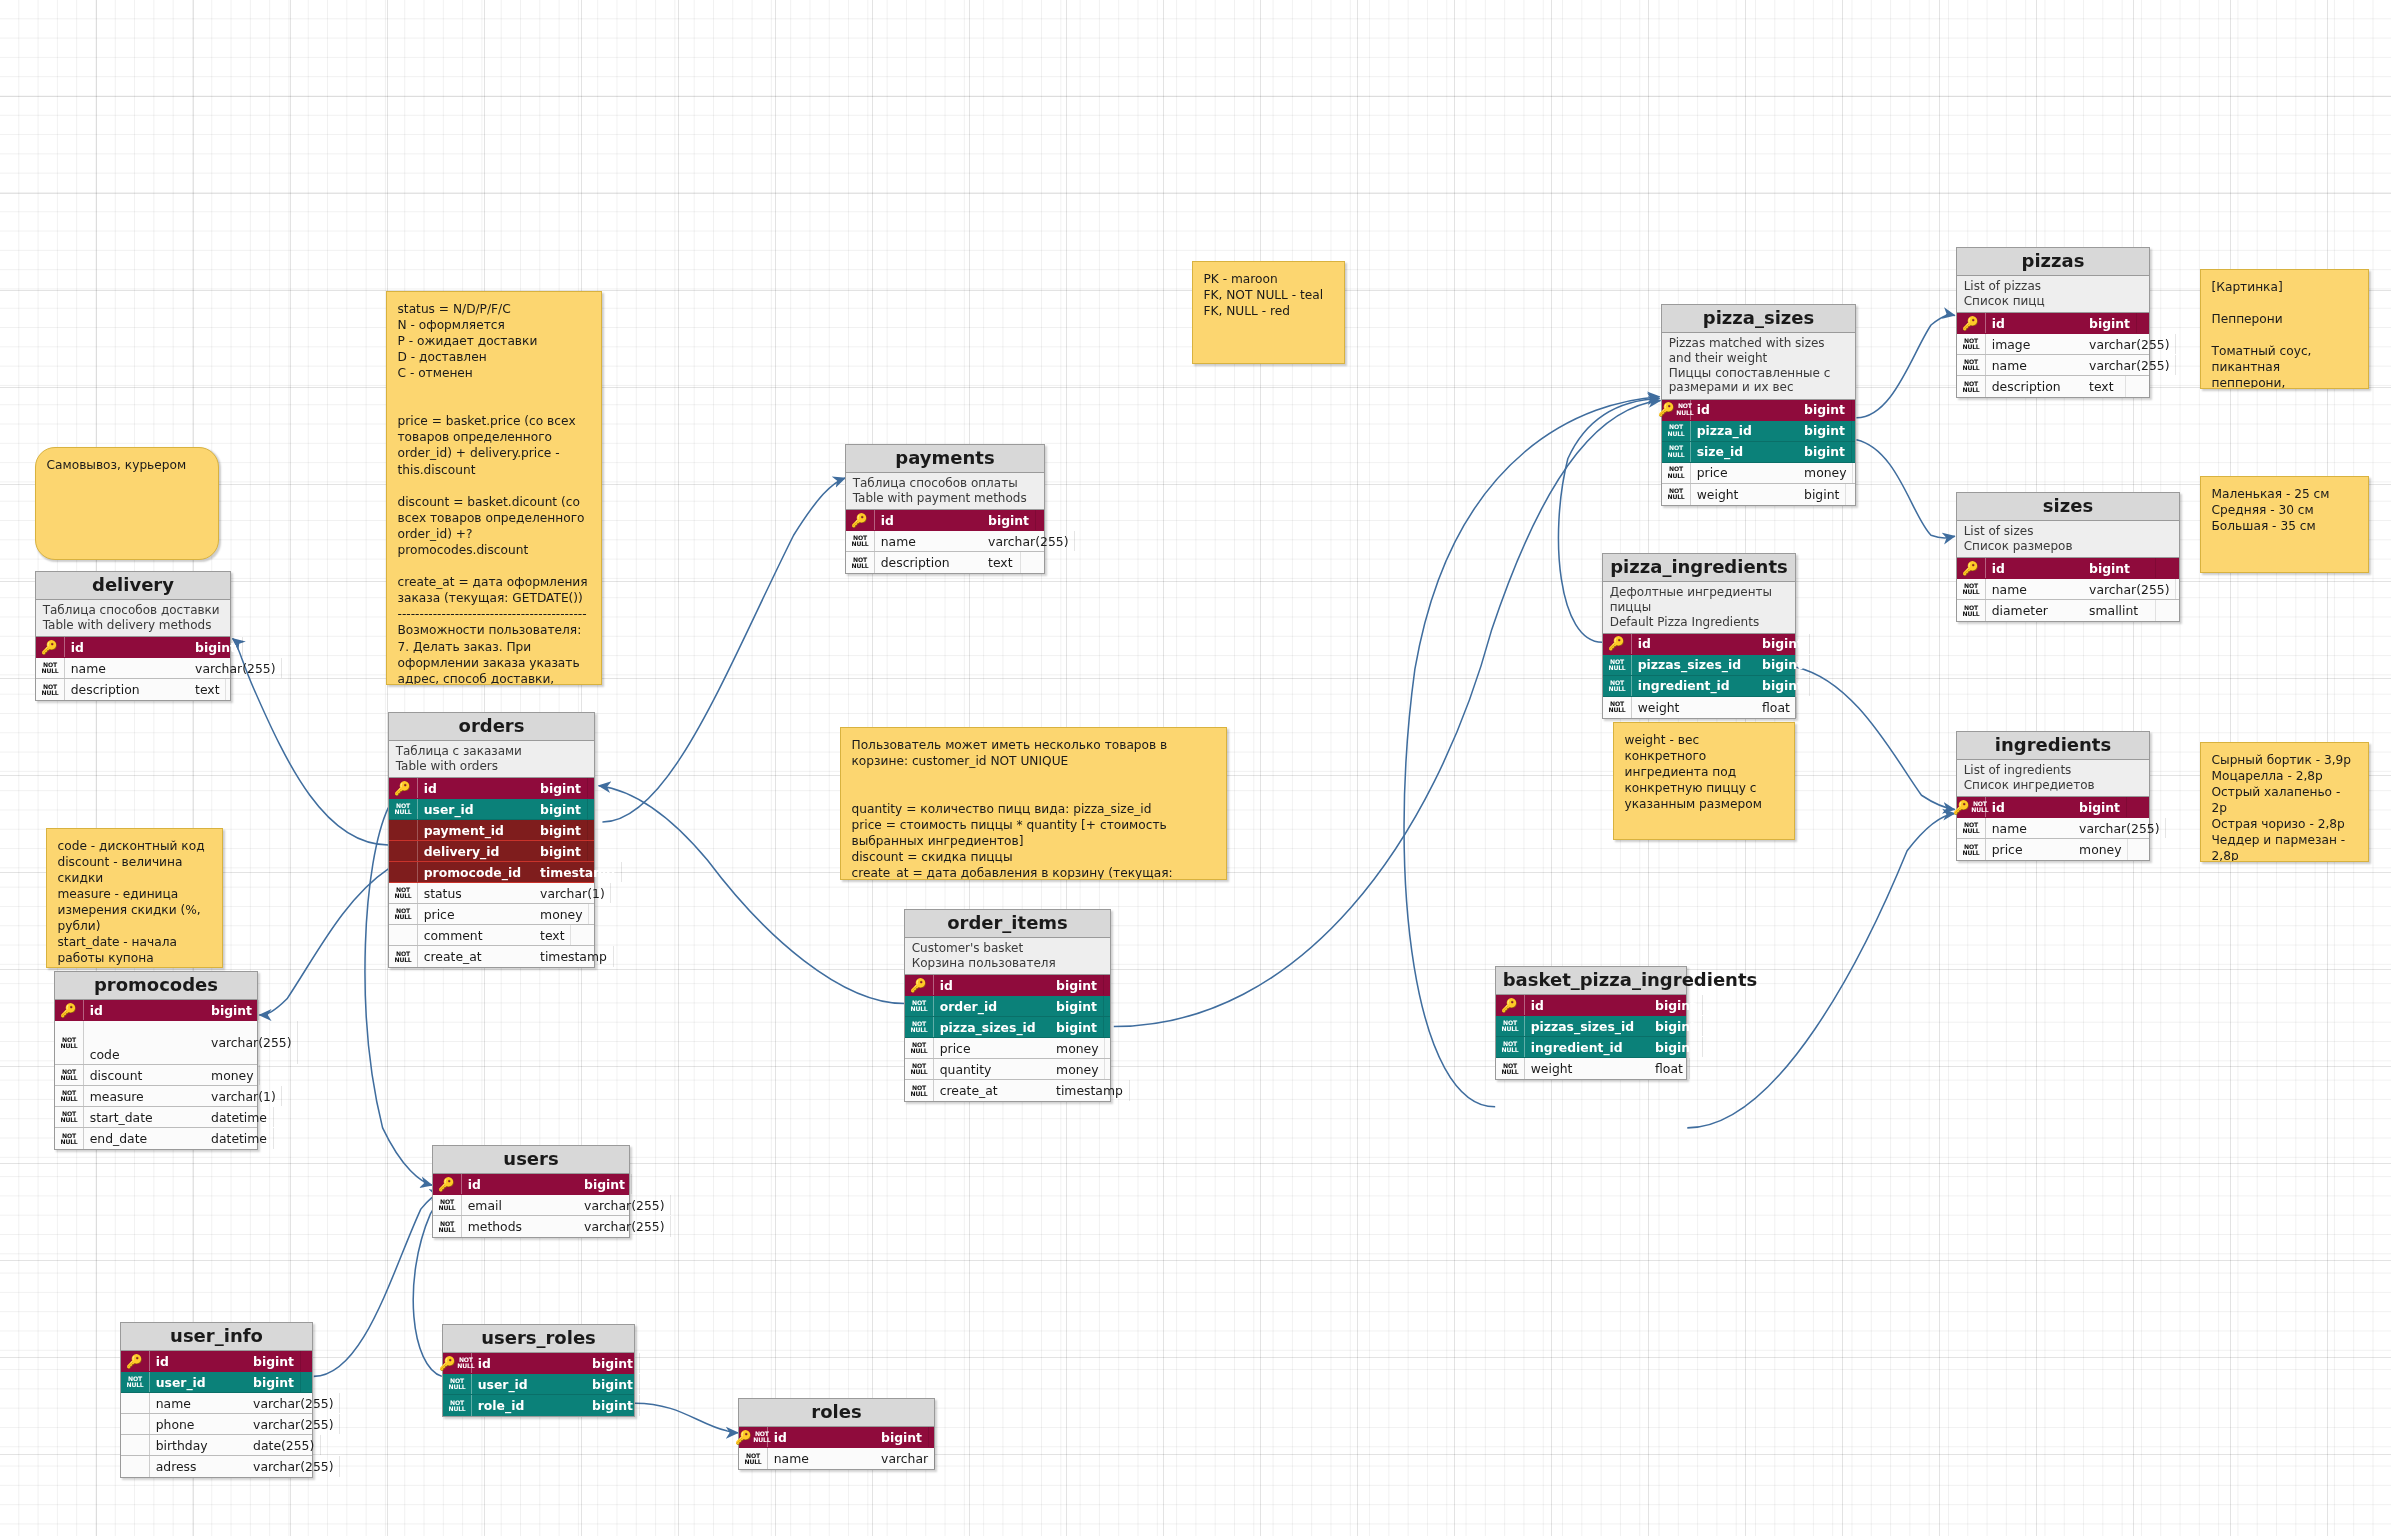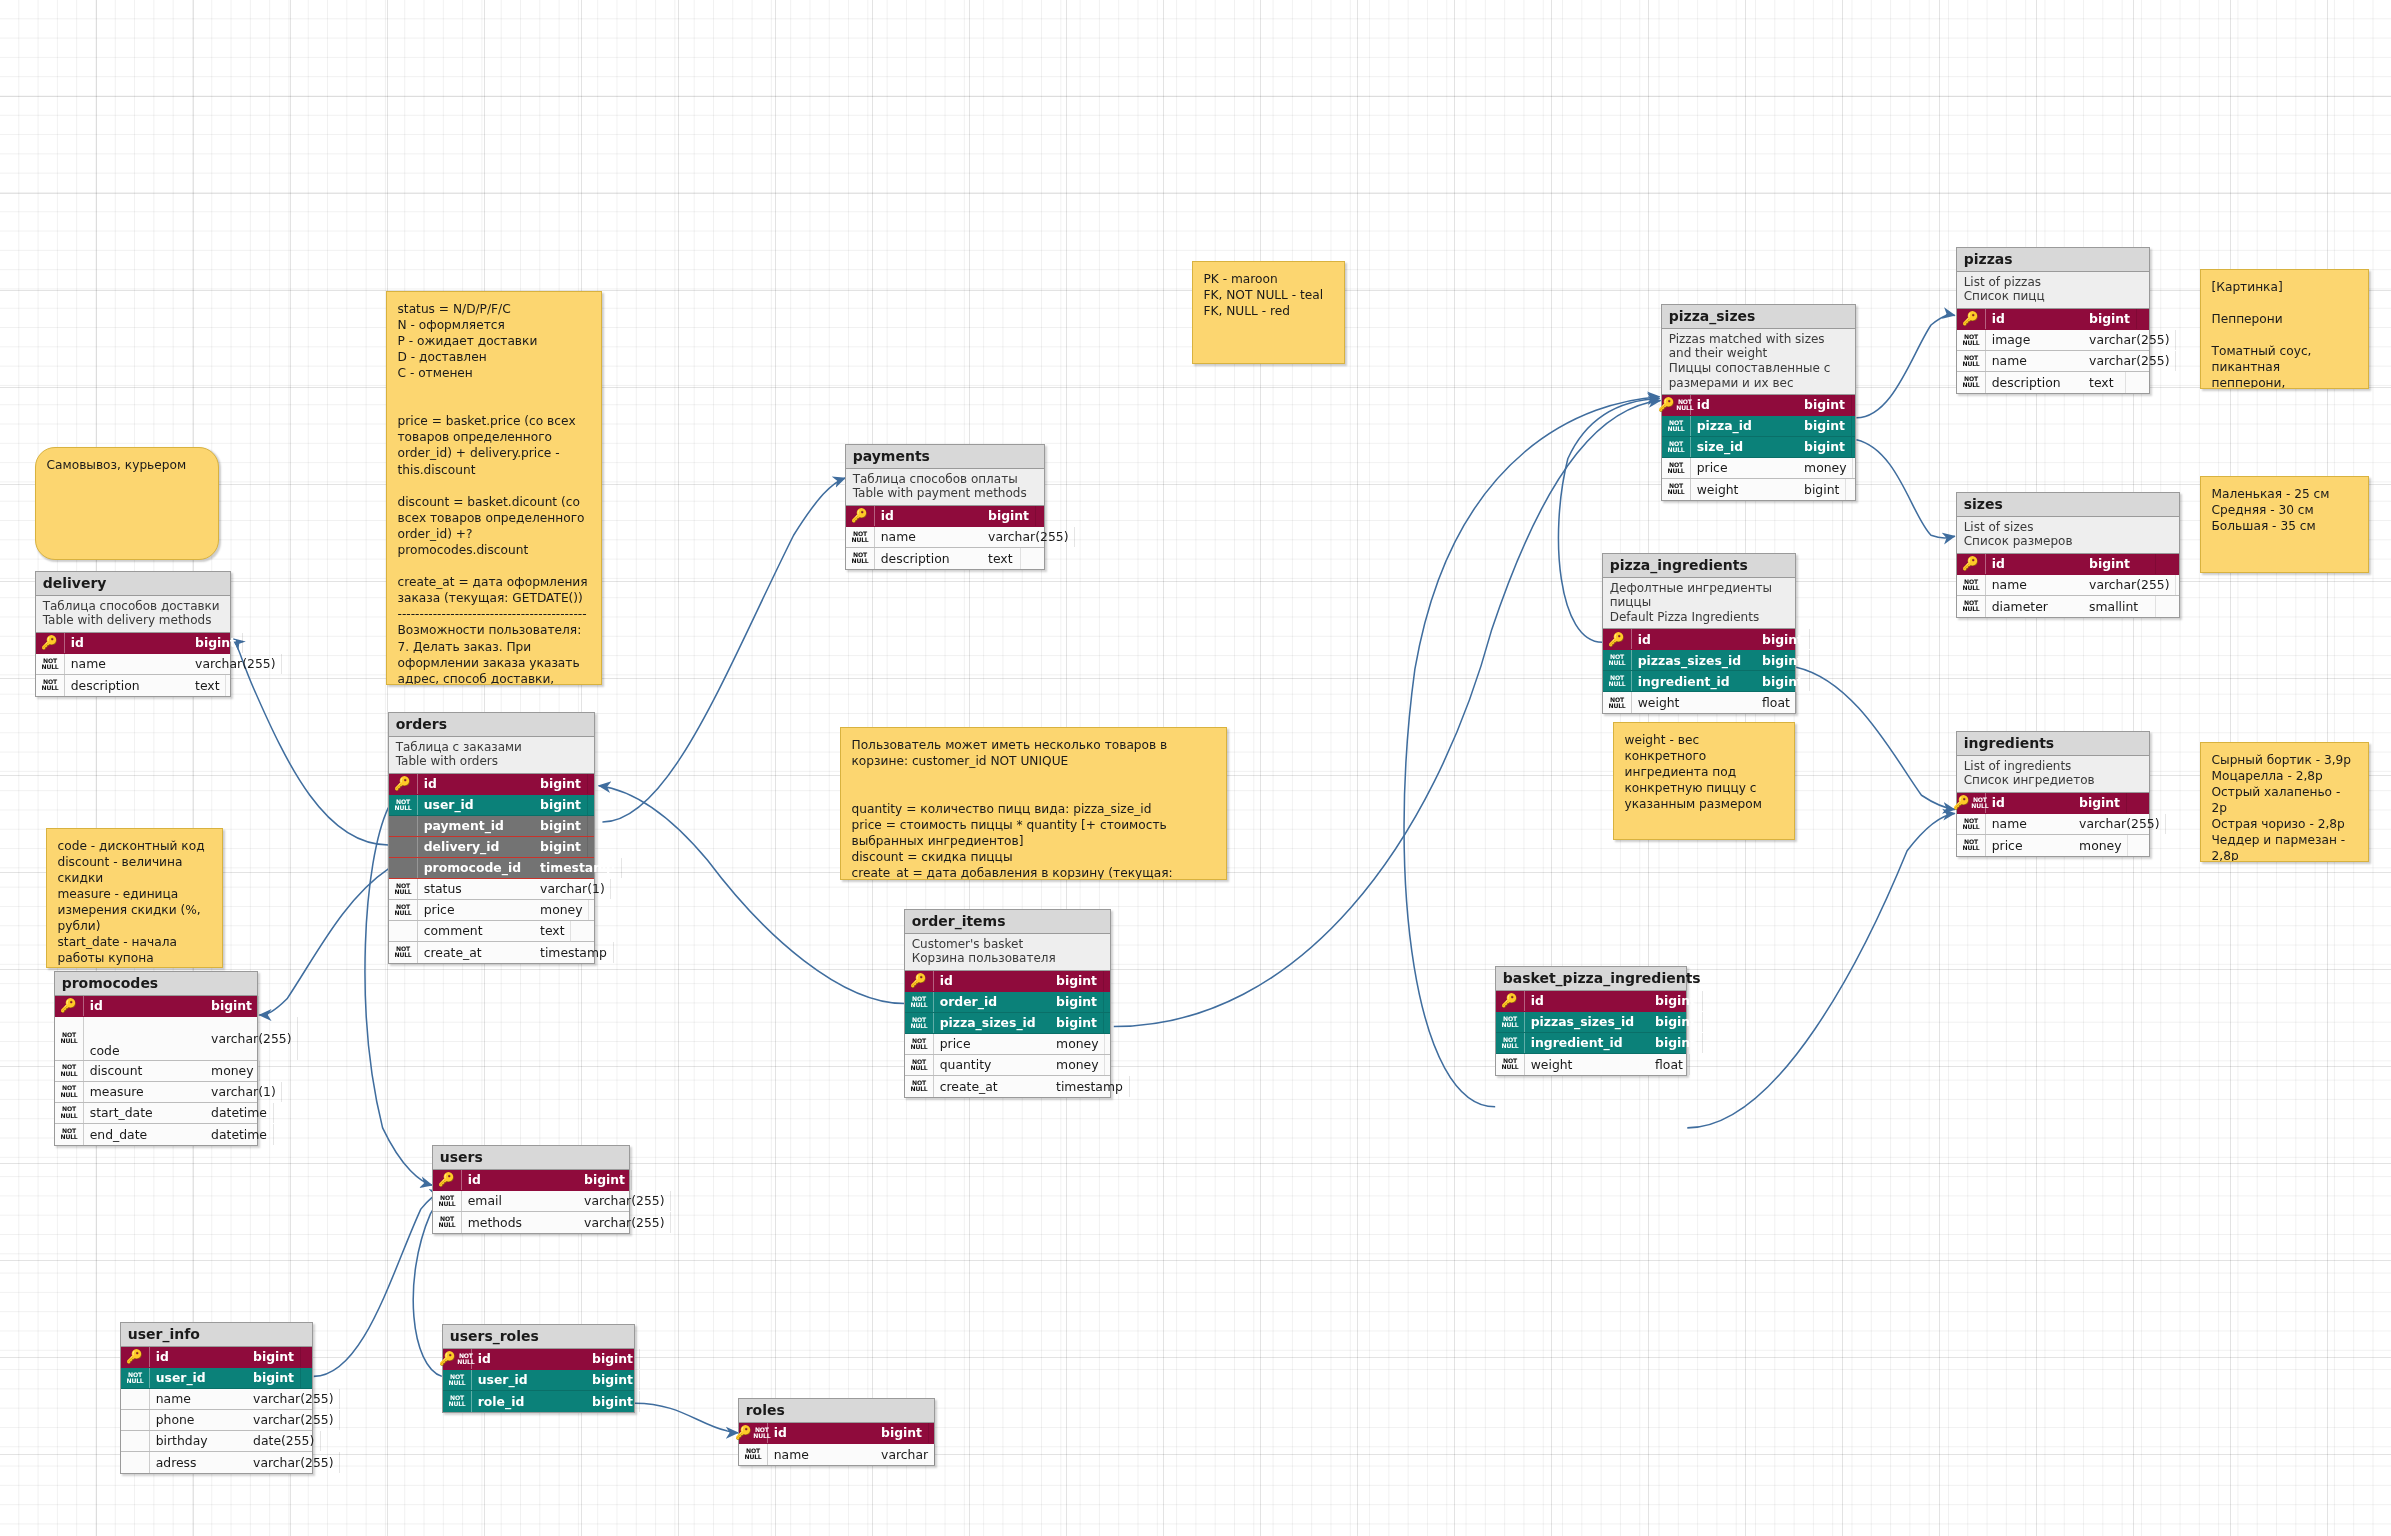--- a/index.html
+++ b/index.html
@@ -37,24 +37,25 @@
     position: absolute;
     background: #fbfbfb;
     border: 1px solid #9a9a9a;
     box-shadow: 1.9px 1.9px 1.9px rgba(0,0,0,0.18);
     box-sizing: border-box;
   }
   .tbl-title {
     background: #d8d8d8;
     border-bottom: 1px solid #9a9a9a;
     font-weight: bold;
-    font-size: 14px;
+    font-size: 18px;
     color: #1a1a1a;
     padding: 2.9px 6.7px 3.8px 6.7px;
     line-height: 1.15;
+    text-align: center;
   }
   .tbl-desc {
     background: #eeeeee;
     border-bottom: 1px solid #9a9a9a;
     font-size: 12px;
     color: #3a3a3a;
     padding: 2.9px 6.7px 3.8px 6.7px;
     line-height: 1.22;
     white-space: pre-line;
   }
@@ -102,21 +103,21 @@
     align-items: center;
     white-space: nowrap;
   }
   .col-tail {
     flex: 0 0 23px;
     border-left: 1px solid rgba(0,0,0,0.10);
   }
   
   .r-pk   { background: #8f0b3c; color: #ffffff; font-weight: bold; border-bottom-color: #8f0b3c; }
   .r-fk   { background: #0b8179; color: #ffffff; font-weight: bold; border-bottom-color: #0a6f68; }
-  .r-fkn  { background: #737373; color: #ffffff; font-weight: bold; border-bottom-color: #c9332b; }
+  .r-fkn  { background: #7f1d1d; color: #ffffff; font-weight: bold; border-bottom-color: #c9332b; }
   .r-plain{ background: #fbfbfb; color: #1a1a1a; }
   .r-pk .flag, .r-fk .flag, .r-fkn .flag { border-right-color: rgba(255,255,255,0.35); }
   .r-pk .nn, .r-fk .nn, .r-fkn .nn { color: #ffffff; }
   .r-fkn .flag { border-right-color: rgba(255,255,255,0.25); }
 
   
   .note {
     position: absolute;
     background: #fcd670;
     border: 1px solid #d8b23f;

